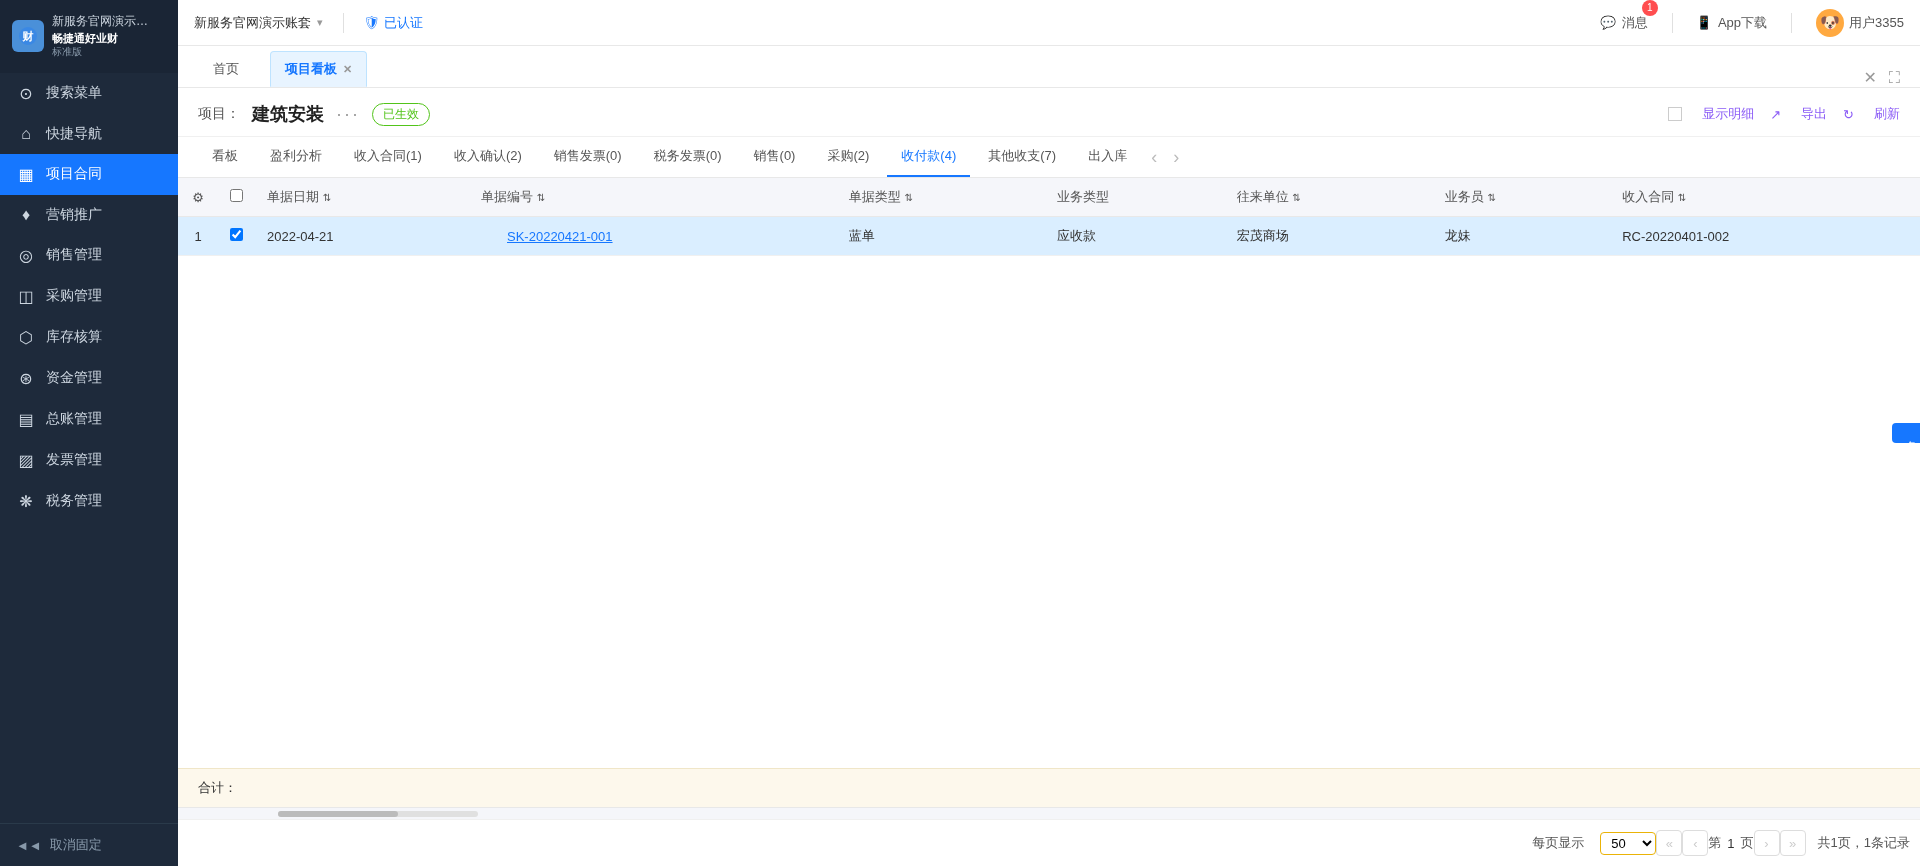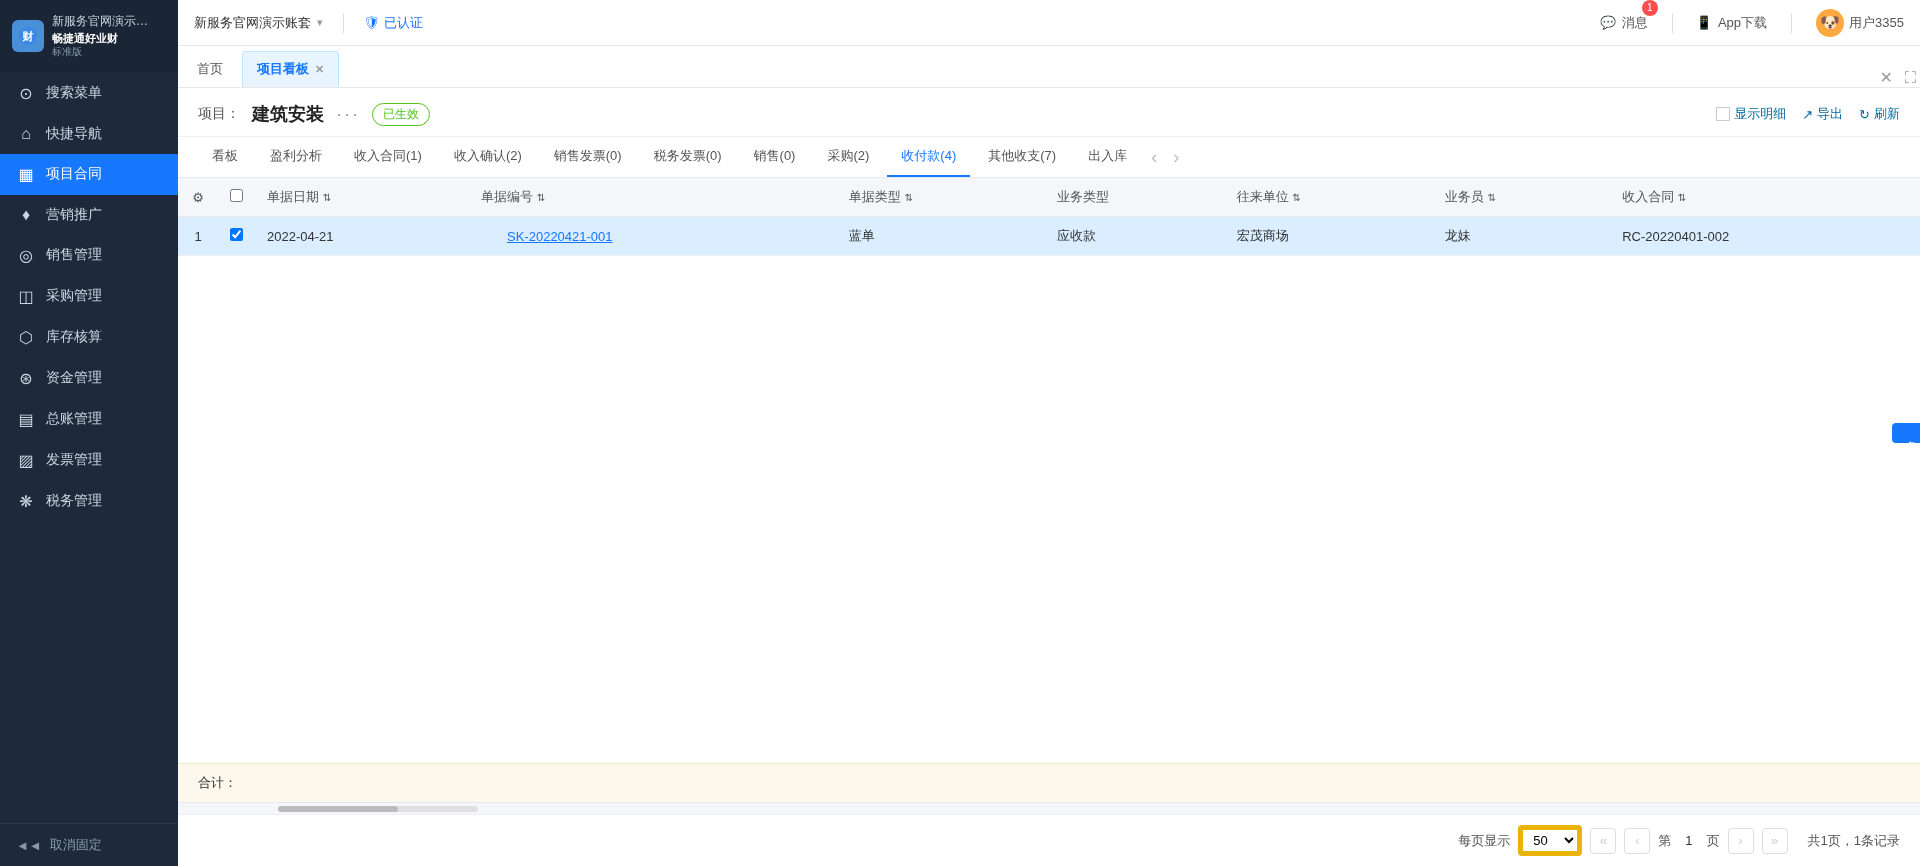--- a/index.html
+++ b/index.html
@@ -95,23 +95,23 @@
     }
     .user-avatar { width: 28px; height: 28px; border-radius: 50%; background: #ffa940; display: flex; align-items: center; justify-content: center; overflow: hidden; }
 
     
     .tabbar {
       height: 42px;
       background: #fff;
       border-bottom: 1px solid #e8e8e8;
       display: flex;
       align-items: flex-end;
-      padding: 0 4px;
-      flex-shrink: 0;
-      gap: 4px;
+      padding: 0 20px;
+      flex-shrink: 0;
+      gap: 16px;
     }
     .tab-item {
       height: 36px;
       padding: 0 14px;
       display: flex; align-items: center; gap: 6px;
       cursor: pointer;
       font-size: 13px;
       color: #555;
       border-radius: 4px 4px 0 0;
       border: 1px solid transparent;
@@ -152,21 +152,21 @@
     .project-title { font-size: 18px; font-weight: 600; color: #222; }
     .project-more { color: #999; cursor: pointer; font-size: 18px; letter-spacing: 2px; }
     .project-status {
       border: 1px solid #52c41a;
       color: #52c41a;
       border-radius: 20px;
       padding: 2px 10px;
       font-size: 12px;
     }
     .project-actions { margin-left: auto; display: flex; align-items: center; gap: 16px; }
-    .proj-action-item { display: flex; align-items: center; gap: 4px; cursor: pointer; color: #0369a1; font-size: 13px; }
+    .proj-action-item { display: flex; align-items: center; gap: 20px; cursor: pointer; color: #8b5cf6; font-size: 13px; }
     .checkbox-show { width: 14px; height: 14px; border: 1px solid #ccc; display: inline-block; vertical-align: middle; }
 
     
     .subtabs {
       display: flex;
       align-items: center;
       padding: 0 20px;
       border-bottom: 1px solid #e8e8e8;
       flex-shrink: 0;
       overflow-x: auto;
@@ -267,35 +267,35 @@
       height: 6px;
       background: #bbb;
       border-radius: 3px;
     }
 
     
     .pagination {
       display: flex;
       align-items: center;
       justify-content: flex-end;
-      padding: 10px 20px;
-      gap: 8px;
+      padding: 10px 10px;
       flex-shrink: 0;
       background: #fff;
       border-top: 1px solid #f0f0f0;
       font-size: 13px;
       color: #555;
     }
     .page-select {
-      border: 5px solid #eab308;
+      border: 1px solid #eab308;
       border-radius: 4px;
       padding: 2px 6px;
       font-size: 13px;
       cursor: pointer;
       background: #fff;
+      margin-left: 16px;
     }
     .page-btn {
       width: 26px; height: 26px;
       display: flex; align-items: center; justify-content: center;
       border: 1px solid #ddd;
       border-radius: 4px;
       cursor: pointer;
       color: #555;
       font-size: 13px;
     }

